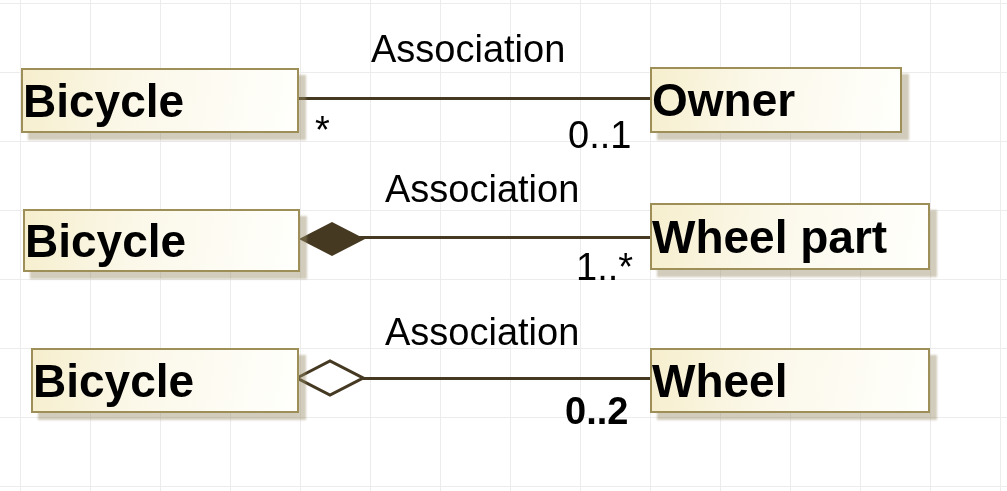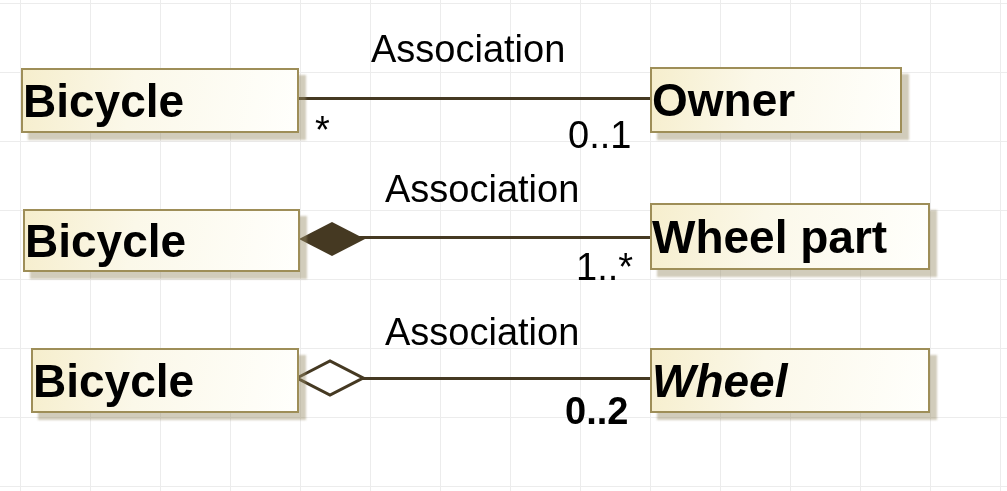--- a/index.html
+++ b/index.html
@@ -58,21 +58,21 @@
   
   #box-comp-left  { left: 23px;  top: 209px; width: 277px; height: 63px; }
   #box-comp-right { left: 650px; top: 203px; width: 280px; height: 67px; }
   #line-comp      { left: 358px; top: 236px; width: 293px; }
   #label-comp     { left: 385px; top: 170px; }
   #mult-comp-right { left: 576px; top: 248px; }
   #diamond-comp   { left: 298px; top: 221px; }
 
   
   #box-aggr-left  { left: 31px;  top: 348px; width: 268px; height: 65px; }
-  #box-aggr-right { left: 650px; top: 348px; width: 280px; height: 65px; font-style: italic; }
+  #box-aggr-right { left: 650px; top: 348px; width: 280px; height: 65px; }
   #line-aggr      { left: 360px; top: 377px; width: 291px; }
   #label-aggr     { left: 385px; top: 313px; }
   #mult-aggr-right { left: 565px; top: 392px; font-weight: bold; }
   #diamond-aggr   { left: 294px; top: 358px; }
 </style>
 </head>
 <body>
 
 <div class="canvas">
 

